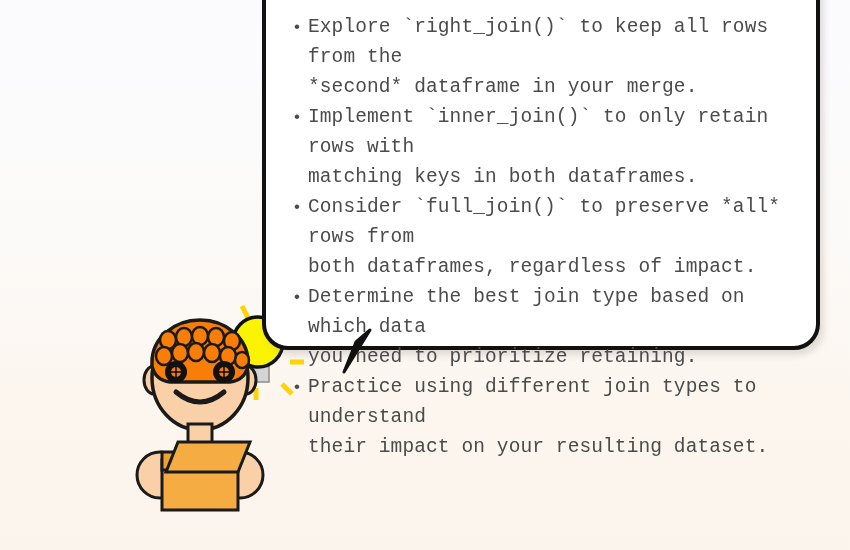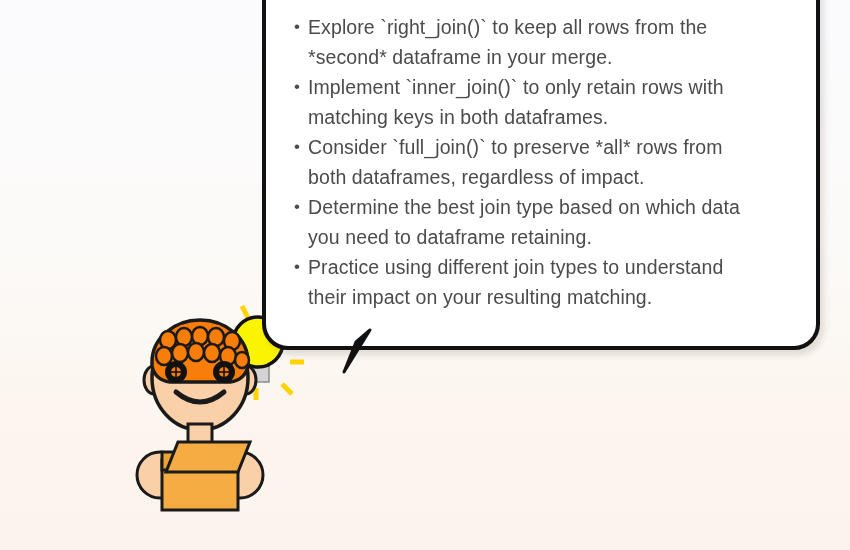--- a/index.html
+++ b/index.html
@@ -51,20 +51,21 @@
   .bullet-mark {
     flex: 0 0 auto;
     width: 14px;
     font-size: 17px;
     line-height: 30px;
     color: #4b4b4b;
   }
   .bullet-text {
     flex: 1 1 auto;
     white-space: pre-line;
+    font-family: Liberation Mono, monospace;
   }
 
   
   #bubble-tail {
     position: absolute;
     left: 330px;
     top: 326px;
     width: 60px;
     height: 50px;
     z-index: 6;
@@ -102,27 +103,27 @@
 
       <div class="bullet-row">
         <span class="bullet-mark">•</span>
         <span class="bullet-text">Consider `full_join()` to preserve *all* rows from
 both dataframes, regardless of impact.</span>
       </div>
 
       <div class="bullet-row">
         <span class="bullet-mark">•</span>
         <span class="bullet-text">Determine the best join type based on which data
-you need to dataframe retaining.</span>
+you need to prioritize retaining.</span>
       </div>
 
       <div class="bullet-row">
         <span class="bullet-mark">•</span>
         <span class="bullet-text">Practice using different join types to understand
-their impact on your resulting matching.</span>
+their impact on your resulting dataset.</span>
       </div>
 
     </div>
   </div>
 
   <svg id="bubble-tail" viewBox="0 0 60 50">
     <polygon points="40,4 14,46 26,16" fill="#111111" stroke="#111111" stroke-width="3" stroke-linejoin="round"></polygon>
   </svg>
 
   <svg id="character" viewBox="0 0 180 230">

